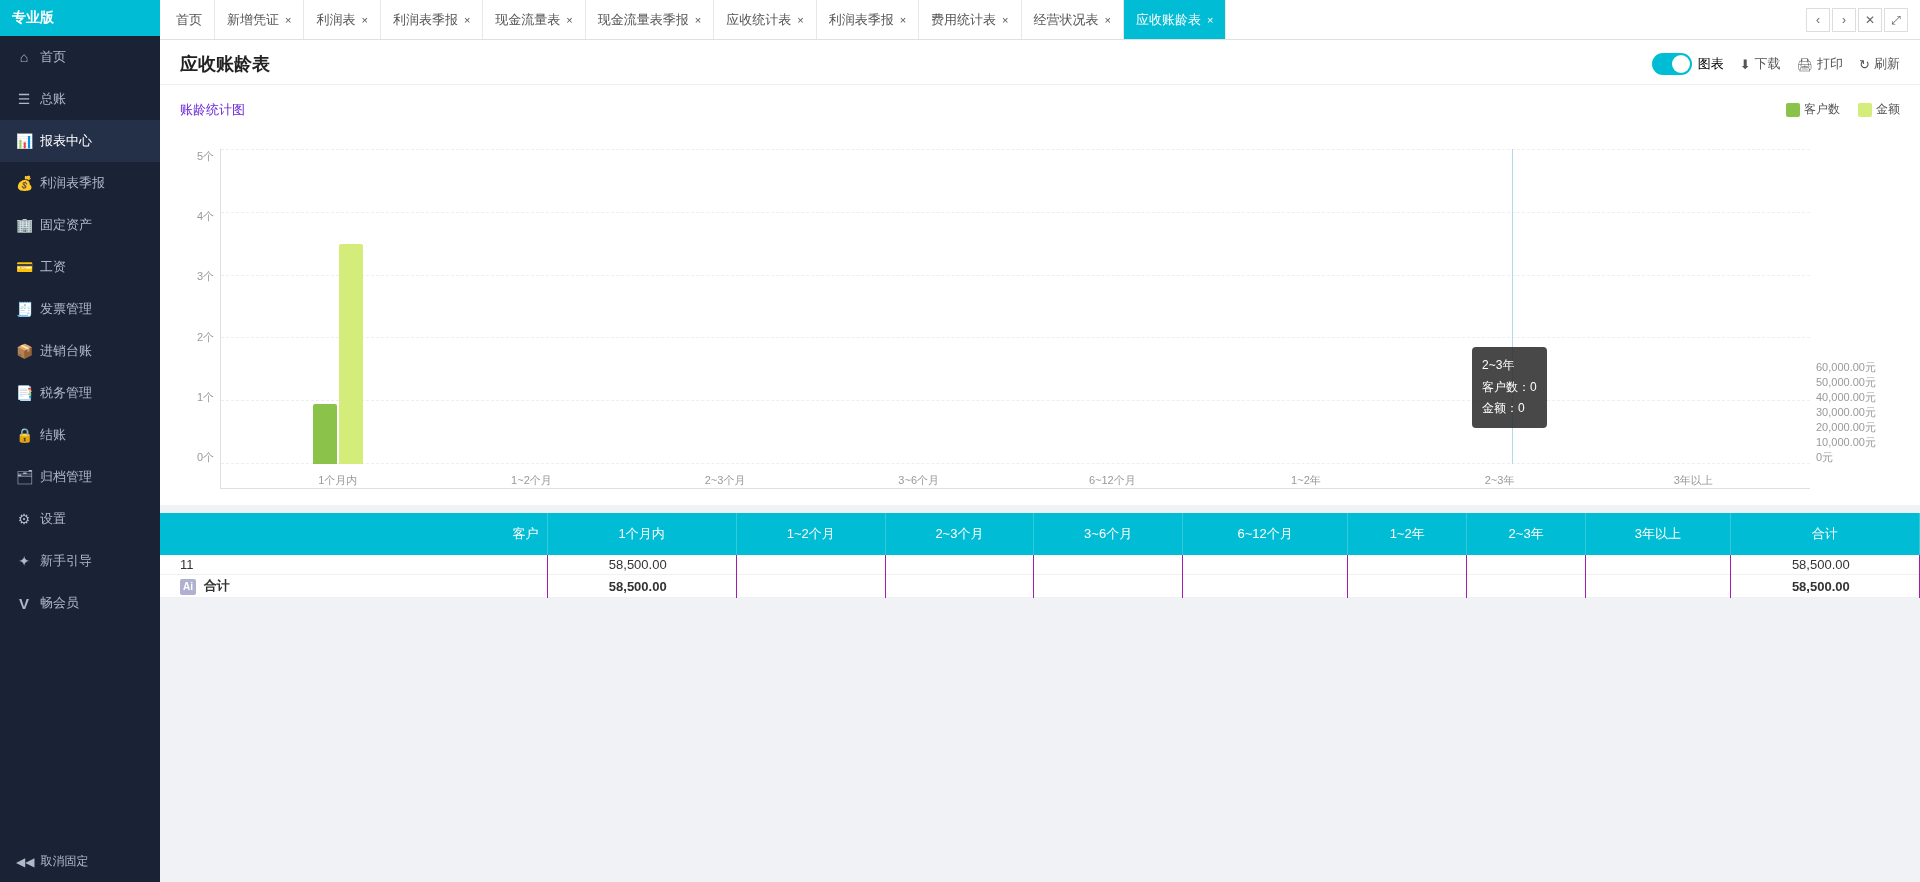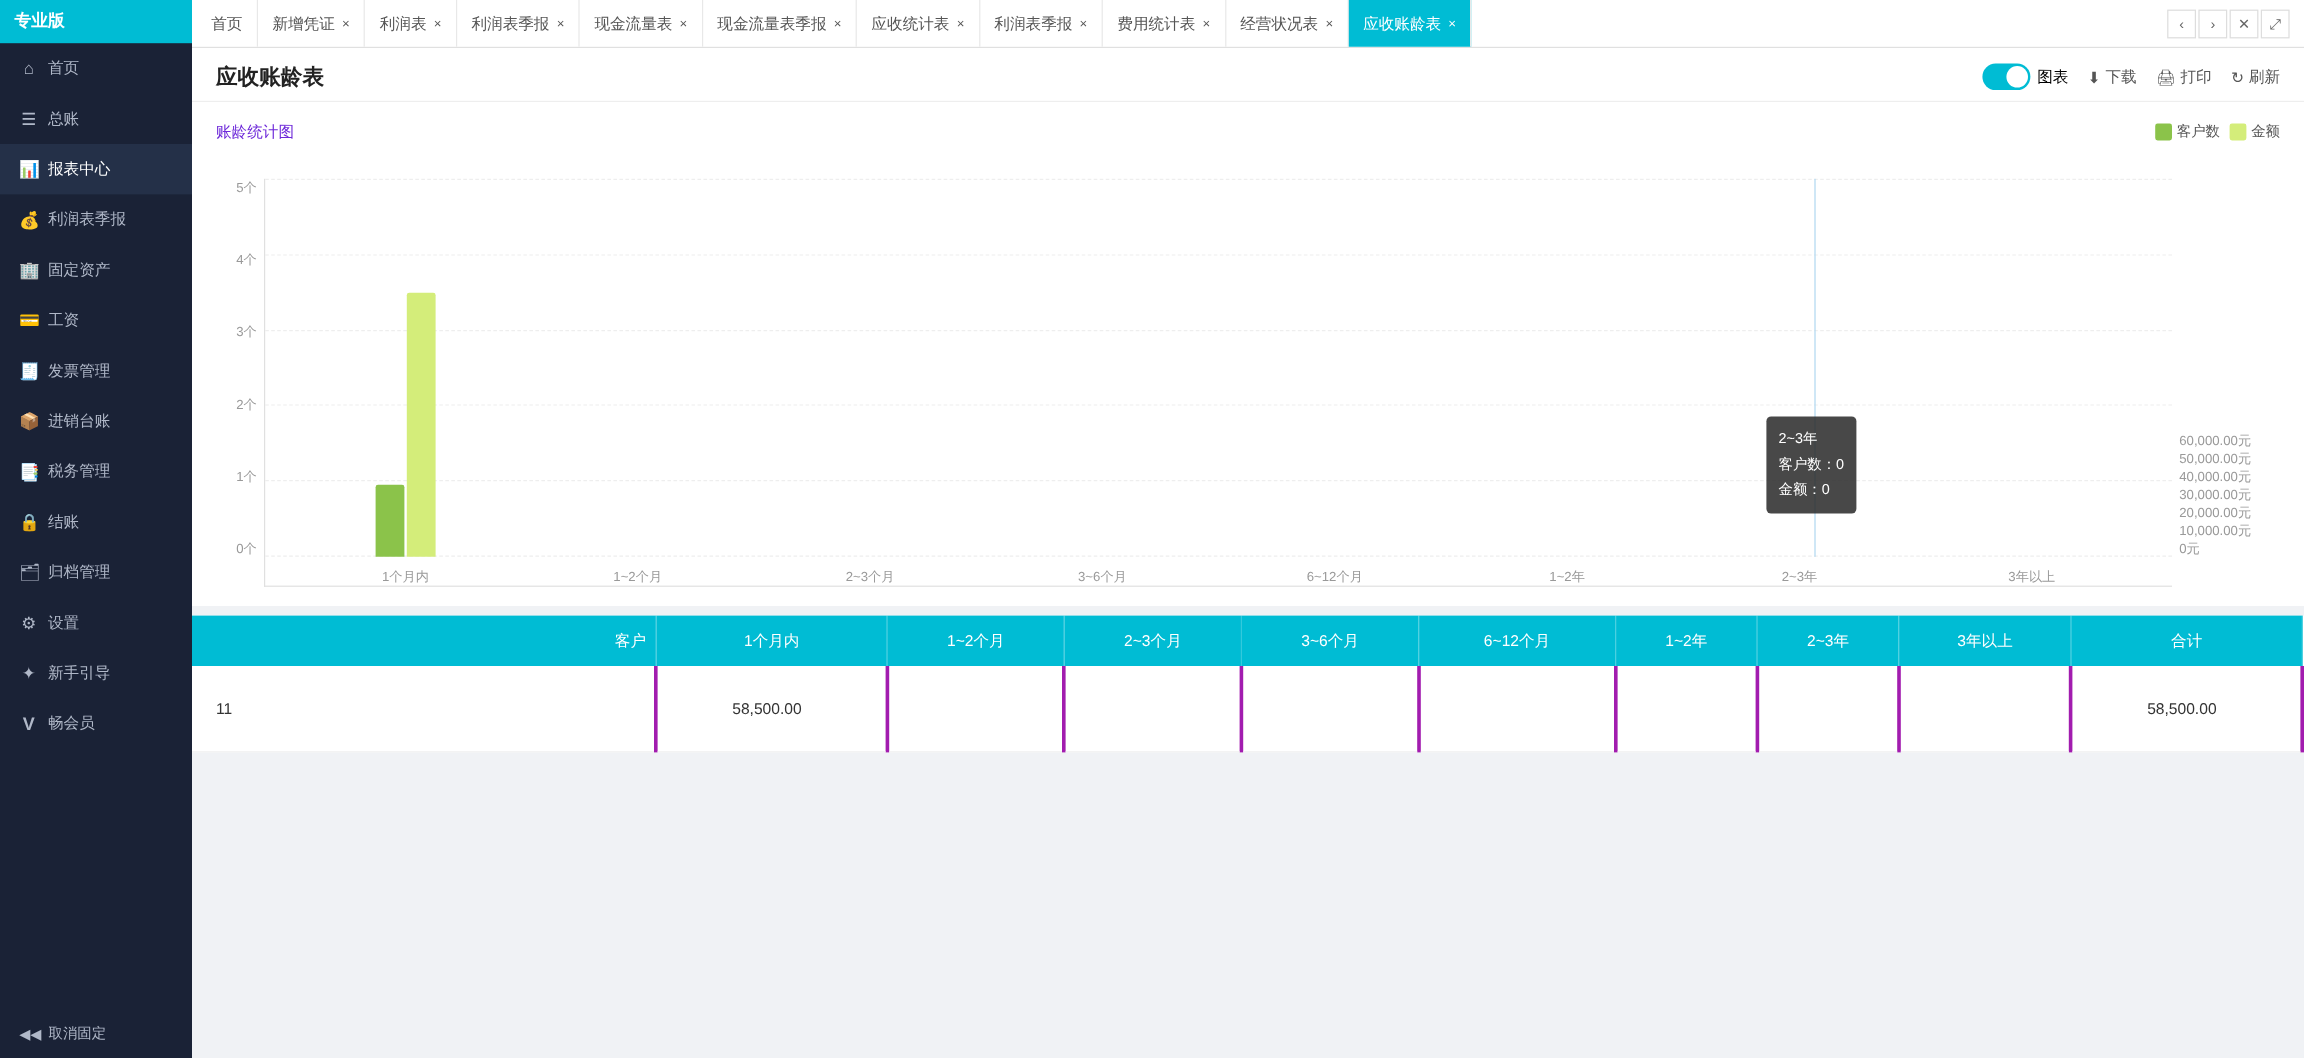--- a/index.html
+++ b/index.html
@@ -172,21 +172,21 @@
       padding: 16px 20px;
       position: relative;
     }
     .chart-title { font-size: 13px; color: #6d28d9; margin-bottom: 10px; }
     .chart-legend {
       position: absolute;
       top: 16px;
       right: 20px;
       display: flex;
       align-items: center;
-      gap: 8px;
+      gap: 18px;
       font-size: 12px;
       color: #555;
     }
     .legend-item { display: flex; align-items: center; gap: 4px; }
     .legend-dot { width: 14px; height: 14px; border-radius: 2px; }
 
     .chart-container {
       position: relative;
       height: 340px;
       display: flex;
@@ -309,25 +309,25 @@
     }
     .data-table thead th {
       padding: 12px 8px;
       text-align: center;
       font-weight: normal;
       font-size: 13px;
       border-right: 1px solid rgba(255,255,255,0.2);
     }
     .data-table tbody tr { border-bottom: 1px solid #f0f0f0; }
     .data-table tbody td {
-      padding: 28px 8px;
+      padding: 2px 8px;
       text-align: center;
       font-size: 13px;
       color: #333;
-      border-right: 3px solid #a21caf;
+      border-right: 1px solid #a21caf;
     }
     .data-table tbody td:first-child { text-align: left; padding-left: 20px; }
     .data-table .total-row td {
       font-weight: bold;
     }
     .total-icon {
       display: inline-flex;
       width: 16px;
       height: 16px;
       background: #b0b0d0;
@@ -636,18 +636,33 @@
             <td class="right-align">58,500.00</td>
             <td></td>
             <td></td>
             <td></td>
             <td></td>
             <td></td>
             <td></td>
             <td></td>
             <td class="right-align">58,500.00</td>
           </tr>
+          <tr class="total-row">
+            <td>
+              <span class="total-icon">Ai</span>
+              <span>合计</span>
+            </td>
+            <td class="right-align">58,500.00</td>
+            <td></td>
+            <td></td>
+            <td></td>
+            <td></td>
+            <td></td>
+            <td></td>
+            <td></td>
+            <td class="right-align">58,500.00</td>
+          </tr>
         </tbody>
       </table>
     </div>
 
   </div>
 </div>
 
 </body></html>

